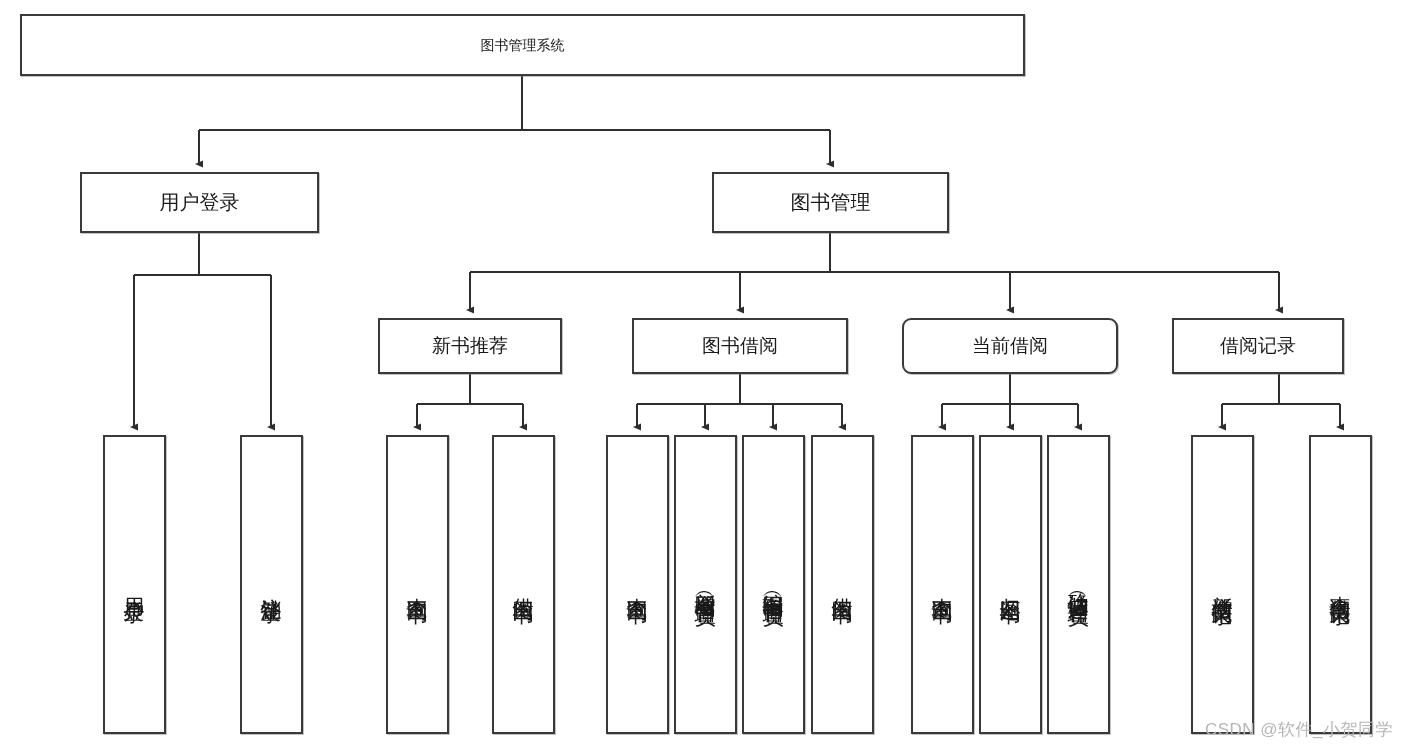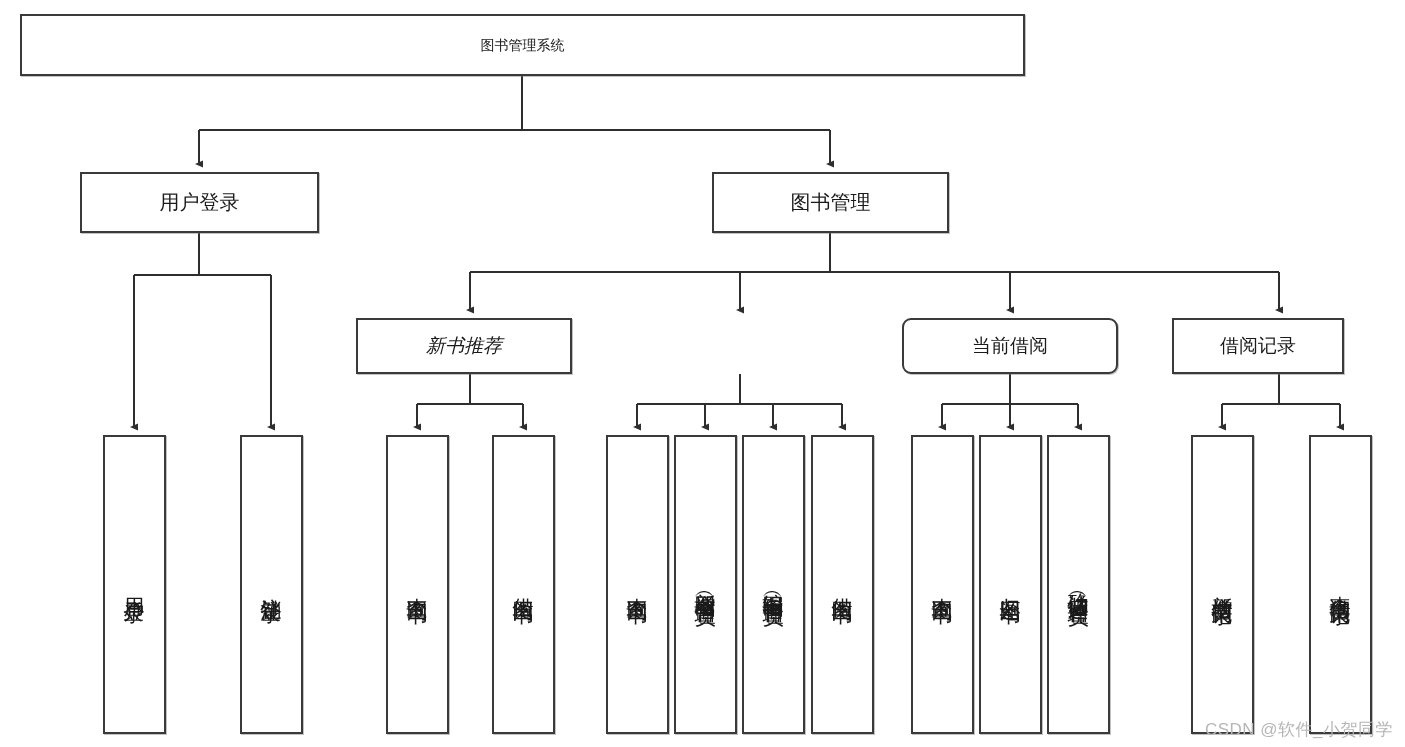--- a/index.html
+++ b/index.html
@@ -128,22 +128,25 @@
     <span class="lbl">图书管理系统</span>
   </div>
 
   <div class="node lvl2" style="left:80px; top:172px; width:239px; height:61px;">
     <span class="lbl">用户登录</span>
   </div>
   <div class="node lvl2" style="left:712px; top:172px; width:237px; height:61px;">
     <span class="lbl">图书管理</span>
   </div>
 
-  <div class="node lvl3" style="left:356px; top:318px; width:216px; height:56px;font-style:italic;">
+  <div class="node lvl3" style="left:378px; top:318px; width:184px; height:56px;">
     <span class="lbl">新书推荐</span>
+  </div>
+  <div class="node lvl3" style="left:632px; top:318px; width:216px; height:56px;">
+    <span class="lbl">图书借阅</span>
   </div>
   <div class="node lvl3" style="left:902px; top:318px; width:216px; height:56px;border-radius:9px;">
     <span class="lbl">当前借阅</span>
   </div>
   <div class="node lvl3" style="left:1172px; top:318px; width:172px; height:56px;">
     <span class="lbl">借阅记录</span>
   </div>
 
   <div class="node leaf" style="left:103px; top:435px; width:63px; height:299px;">
     <span class="lbl">用户登录</span>

